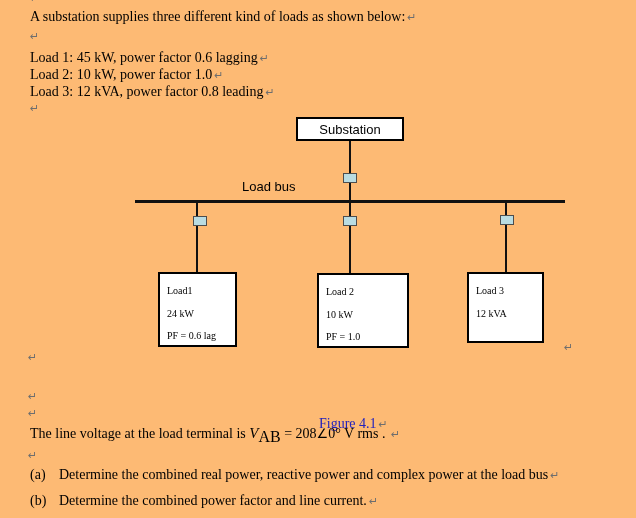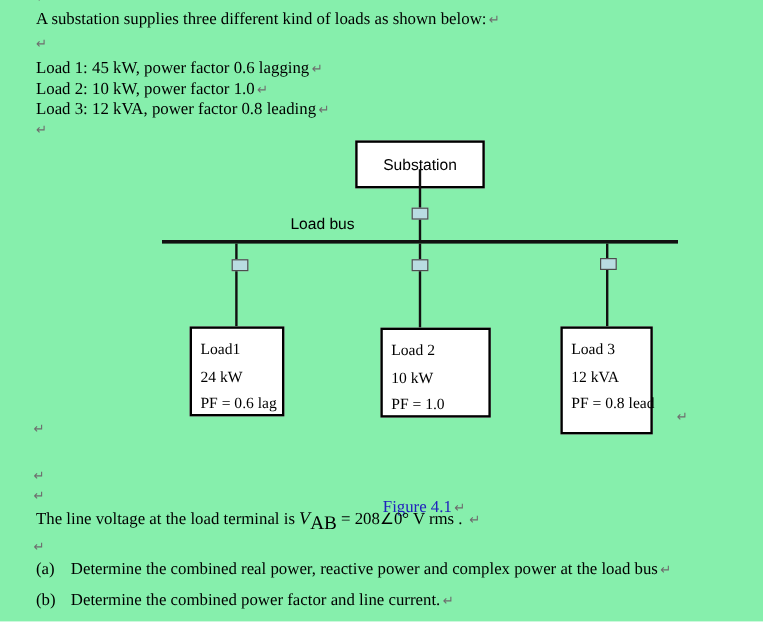--- a/index.html
+++ b/index.html
@@ -1,19 +1,19 @@
 <!DOCTYPE html>
 <html><head>
 <meta charset="utf-8">
 <style>
   html,body{margin:0;padding:0;background:#fff;}
   #doc{
     position:relative;
     width:636px;height:518px;
-    background:#86efac;
+    background:#fdba74;
     font-family:"Liberation Serif",serif;
     color:#000;
     overflow:hidden;
   }
   .abs{position:absolute;}
   .line{font-size:14px;white-space:nowrap;line-height:15px;}
   .pilcrow{
     font-family:"DejaVu Sans",sans-serif;
     font-size:11px;
     color:#6e6e6e;
@@ -21,38 +21,38 @@
   }
   .inline-mark{margin-left:2px;}
   .sans{font-family:"Liberation Sans",sans-serif;}
   .diag-label{font-size:13px;white-space:nowrap;}
   .outline-box{
     border:2px solid #000;
     background:#fff;
     box-sizing:border-box;
   }
   .substation-box{
-    width:108px;height:40px;
+    width:108px;height:24px;
     display:flex;align-items:center;justify-content:center;
   }
   .vline{width:2px;background:#111;}
   .bus{height:3px;background:#111;}
   .connector{
     width:12px;height:8px;
     background:#b9dce2;
     border:1px solid #4d4d4d;
   }
   .load-box{
     box-sizing:border-box;
     border:2px solid #000;
     background:#fff;
     padding:6px 0 0 7px;
   }
   .load-box .bl{
-    font-size:13px;
+    font-size:10px;
     line-height:22.5px;
     white-space:nowrap;
   }
   .caption{font-size:14px;white-space:nowrap;}
   .eq{font-size:14px;}
   .eq .v{font-style:italic;font-size:15px;}
   .eq sub{font-size:16px;}
   .eq .angle{font-family:"DejaVu Sans",sans-serif;font-size:13px;}
   .qrow{font-size:14px;white-space:nowrap;}
   .qrow .qlabel{display:inline-block;width:29px;}
@@ -95,24 +95,23 @@
   <div class="abs load-box" style="left:158px;top:272px;width:79px;height:75px;">
     <div class="bl">Load1</div>
     <div class="bl">24 kW</div>
     <div class="bl">PF = 0.6 lag</div>
   </div>
   <div class="abs load-box" style="left:317px;top:273px;width:92px;height:75px;">
     <div class="bl">Load 2</div>
     <div class="bl">10 kW</div>
     <div class="bl">PF = 1.0</div>
   </div>
-  <div class="abs load-box" style="left:467px;top:272px;width:77px;height:90px;">
+  <div class="abs load-box" style="left:467px;top:272px;width:77px;height:71px;">
     <div class="bl">Load 3</div>
     <div class="bl">12 kVA</div>
-    <div class="bl">PF = 0.8 lead</div>
   </div>
 
   <span class="abs pilcrow" style="left:564px;top:341px;">↵</span>
   <span class="abs pilcrow" style="left:28px;top:351px;">↵</span>
 
   <div class="abs caption" style="left:319px;top:368px;color:#2121bd;margin-top:48px;"><span>Figure 4.1</span><span class="pilcrow inline-mark">↵</span></div>
 
   <span class="abs pilcrow" style="left:28px;top:390px;">↵</span>
   <span class="abs pilcrow" style="left:28px;top:407px;">↵</span>
 

